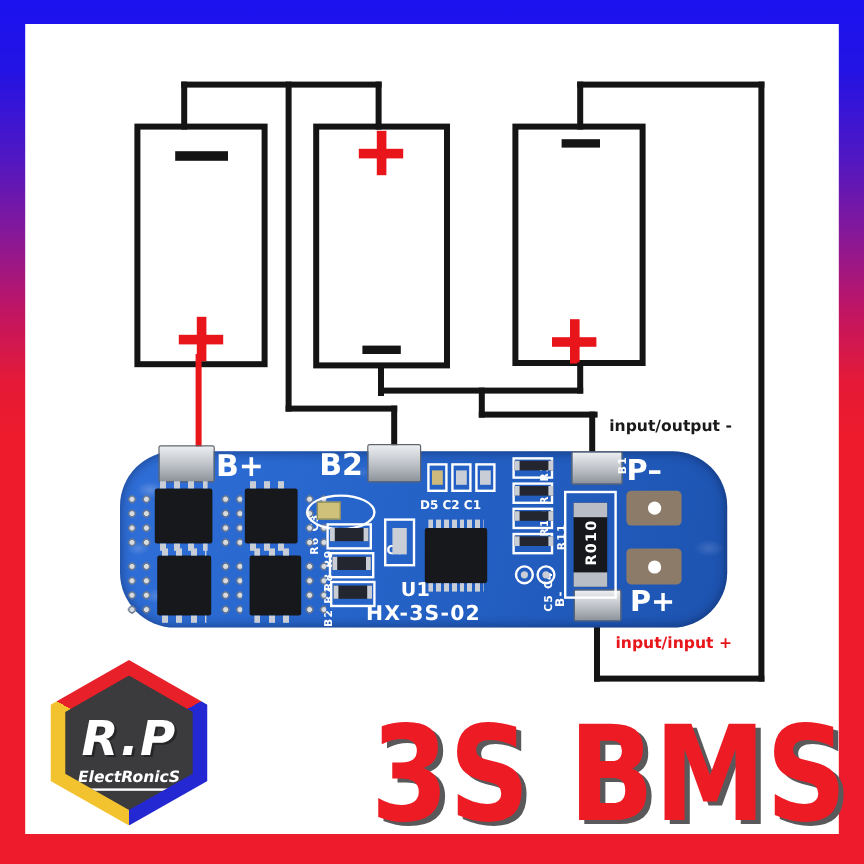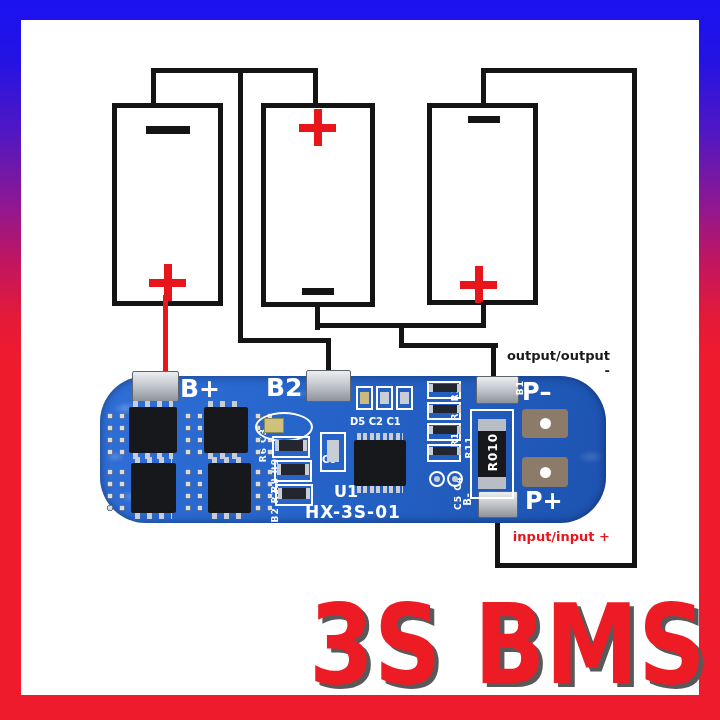--- a/index.html
+++ b/index.html
@@ -104,35 +104,35 @@
   <div class="wire" style="left:481px;top:302px;width:5px;height:26px;"></div>
   <div class="wire" style="left:399px;top:323px;width:5px;height:25px;"></div>
   <div class="wire" style="left:399px;top:343px;width:99px;height:5px;"></div>
   <div class="wire" style="left:491px;top:343px;width:5px;height:42px;"></div>
   <div class="wire" style="left:481px;top:68px;width:156px;height:5px;"></div>
   <div class="wire" style="left:481px;top:68px;width:5px;height:40px;"></div>
   <div class="wire" style="left:632px;top:68px;width:5px;height:500px;"></div>
   <div class="wire" style="left:495px;top:563px;width:142px;height:5px;"></div>
   <div class="wire" style="left:495px;top:514px;width:5px;height:54px;"></div>
 
-  <div class="iolabel" style="left:498px;top:348px;">output/output -</div>
+  <div class="iolabel" style="left:498px;top:348px;">input/output -</div>
   <div class="iolabel red" style="left:498px;top:529px;">input/input +</div>
 
   <div class="board">
 
     <div class="pad" style="left:32px;top:-5px;width:47px;height:31px;"></div>
     <div class="pad" style="left:206px;top:-6px;width:45px;height:32px;"></div>
     <div class="pad" style="left:376px;top:0px;width:43px;height:28px;"></div>
     <div class="pad" style="left:378px;top:115px;width:40px;height:27px;"></div>
 
     <div class="silk" style="left:80px;top:-2px;font-size:25px;">B+</div>
     <div class="silk" style="left:166px;top:-3px;font-size:25px;">B2</div>
     <div class="silk" style="left:422px;top:2px;font-size:24px;">P–</div>
     <div class="silk" style="left:425px;top:111px;font-size:24px;">P+</div>
-    <div class="silk" style="left:205px;top:126px;font-size:17px;letter-spacing:1px;">HX-3S-01</div>
+    <div class="silk" style="left:205px;top:126px;font-size:17px;letter-spacing:1px;">HX-3S-02</div>
     <div class="silk" style="left:234px;top:106px;font-size:16px;">U1</div>
     <div class="silk" style="left:250px;top:40px;font-size:10px;">D5 C2 C1</div>
     <div class="silk" style="left:222px;top:46px;font-size:10px;margin-top:32px;">C6</div>
 
     <div class="rot" style="left:415px;top:4px;font-size:9px;">B1</div>
     <div class="rot" style="left:362px;top:116px;font-size:10px;">B-</div>
     <div class="rot" style="left:364px;top:60px;font-size:9px;">R11</div>
     <div class="rot" style="left:158px;top:52px;font-size:9px;">R6 C3</div>
     <div class="rot" style="left:170px;top:82px;font-size:9px;">R8 R9</div>
     <div class="rot" style="left:170px;top:112px;font-size:9px;">B2 R7</div>
@@ -192,15 +192,21 @@
 
     <div class="shuntframe" style="left:370px;top:33px;width:44px;height:90px;"></div>
     <div class="shunt" style="left:378px;top:43px;width:28px;height:70px;">
       <div class="rot">R010</div>
     </div>
 
     <div class="hole" style="left:422px;top:33px;width:46px;height:29px;"></div>
     <div class="hole" style="left:422px;top:81px;width:46px;height:30px;"></div>
   </div>
 
+  <div class="logo">
+    <div class="logo-inner">
+      <div class="logo-title">R.P</div>
+      <div class="logo-sub">ElectRonicS</div>
+    </div>
+  </div>
 
   <div class="bms">3S BMS</div>
 </div>
 
 </body></html>

